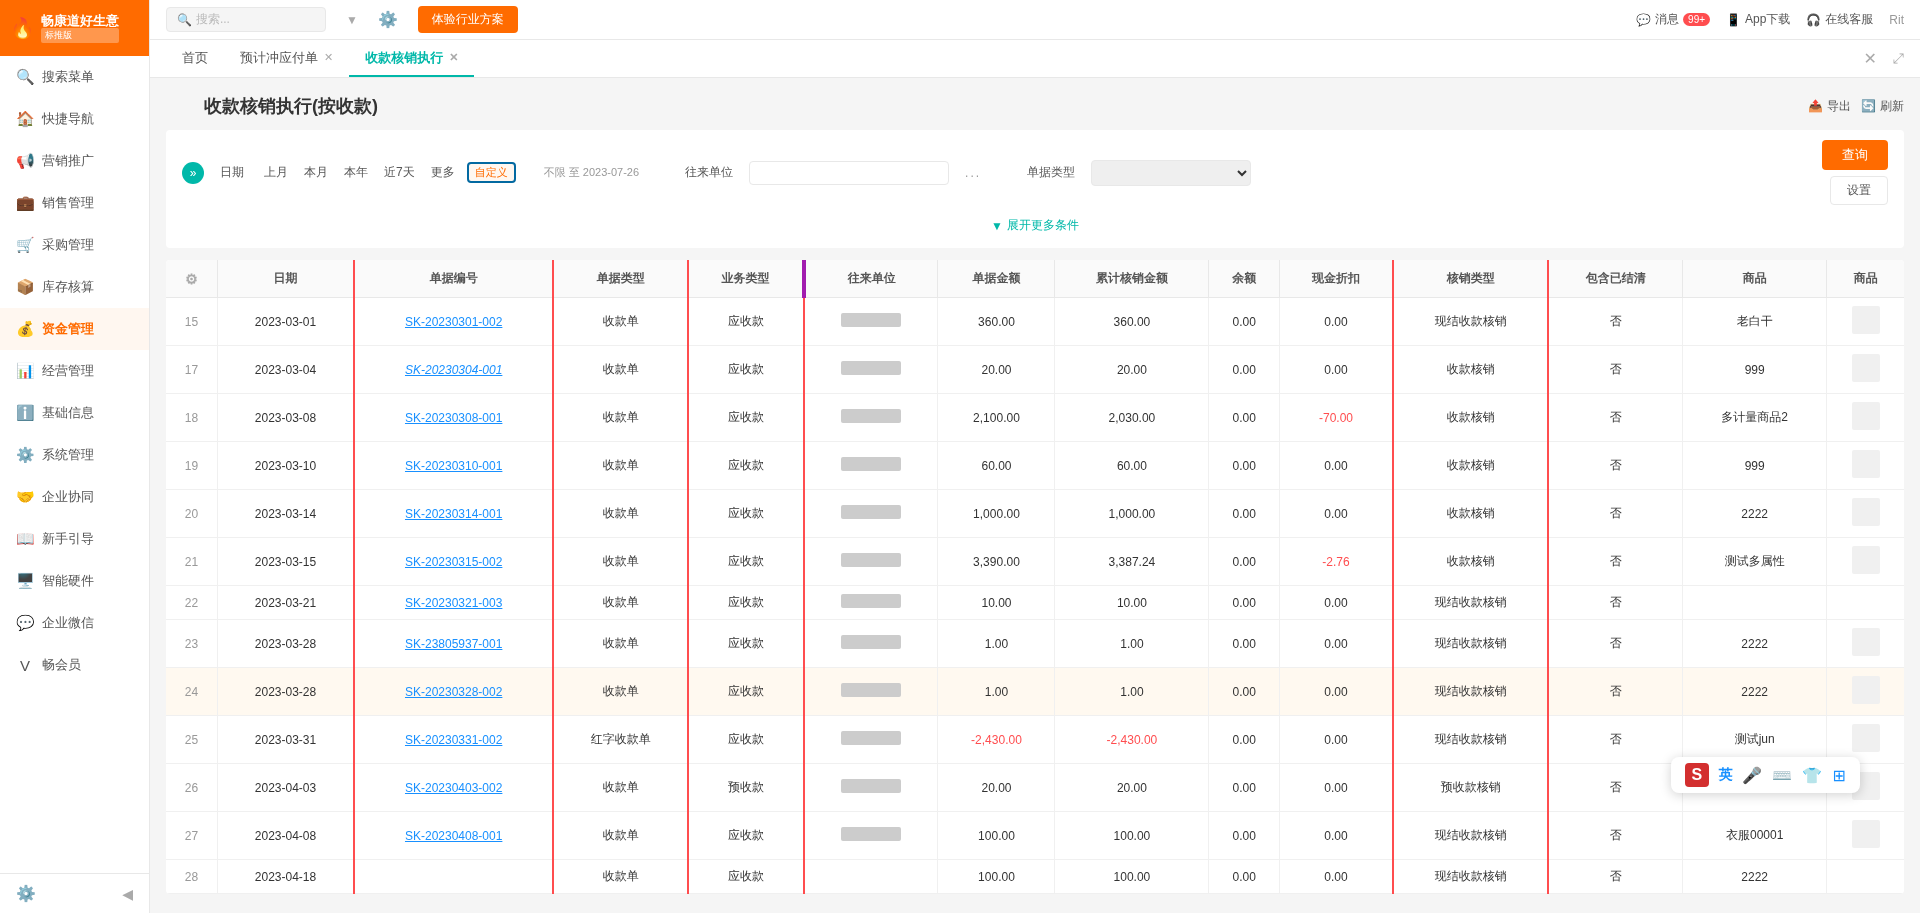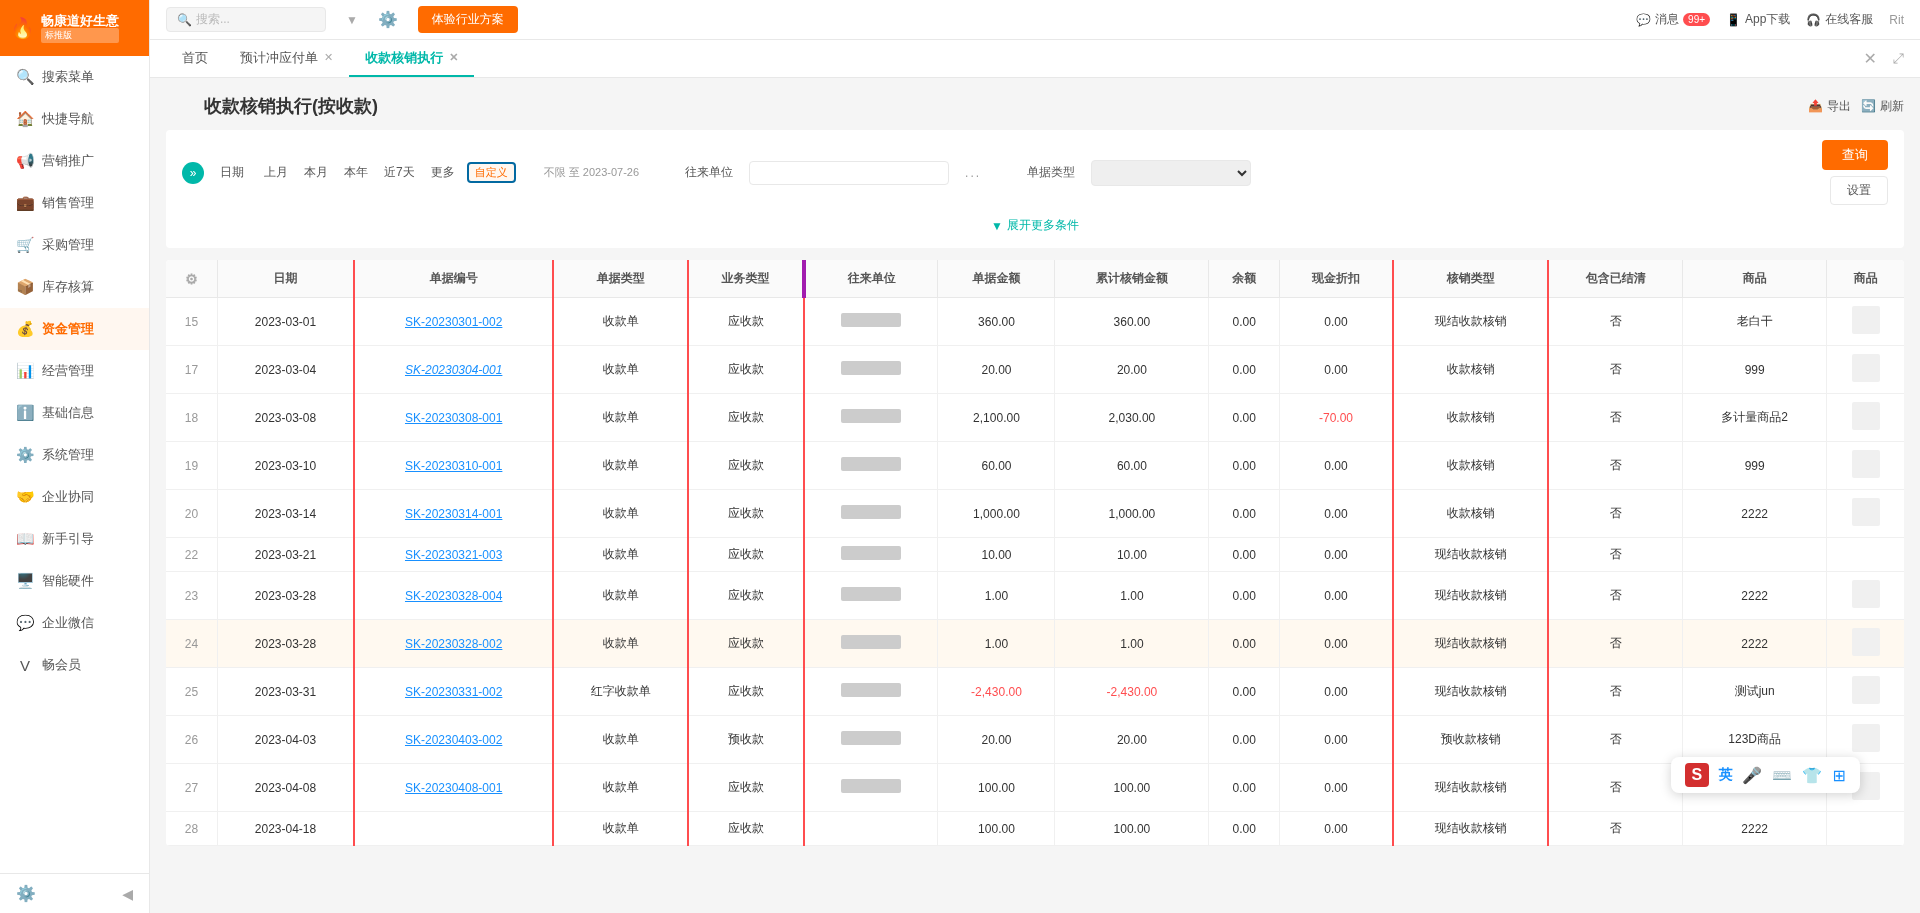--- a/index.html
+++ b/index.html
@@ -369,39 +369,55 @@
     <td class="">1,000.00</td>
     <td class="">1,000.00</td>
     <td>0.00</td>
     <td class="">0.00</td>
     <td style="border-left:2px solid #ff4d4f;border-right:2px solid #ff4d4f;">收款核销</td>
     <td>否</td>
     <td>2222</td>
     <td><span class="thumbnail"></span></td>
   </tr>
               <tr>
+    <td class="row-num">21</td>
+    <td>2023-03-15</td>
+    <td style="border-left:2px solid #ff4d4f;border-right:2px solid #ff4d4f;"><span class="link-text">SK-20230315-002</span></td>
+    <td>收款单</td>
+    <td style="border-left:2px solid #ff4d4f;border-right:2px solid #ff4d4f;">应收款</td>
+    <td><span class="blurred"></span></td>
+    <td class="">3,390.00</td>
+    <td class="">3,387.24</td>
+    <td>0.00</td>
+    <td class="red-text">-2.76</td>
+    <td style="border-left:2px solid #ff4d4f;border-right:2px solid #ff4d4f;">收款核销</td>
+    <td>否</td>
+    <td>测试多属性</td>
+    <td><span class="thumbnail"></span></td>
+  </tr>
+              <tr>
     <td class="row-num">22</td>
     <td>2023-03-21</td>
     <td style="border-left:2px solid #ff4d4f;border-right:2px solid #ff4d4f;"><span class="link-text">SK-20230321-003</span></td>
     <td>收款单</td>
     <td style="border-left:2px solid #ff4d4f;border-right:2px solid #ff4d4f;">应收款</td>
     <td><span class="blurred"></span></td>
     <td class="">10.00</td>
     <td class="">10.00</td>
     <td>0.00</td>
     <td class="">0.00</td>
     <td style="border-left:2px solid #ff4d4f;border-right:2px solid #ff4d4f;">现结收款核销</td>
     <td>否</td>
     <td></td>
     <td></td>
   </tr>
               <tr>
     <td class="row-num">23</td>
     <td>2023-03-28</td>
-    <td style="border-left:2px solid #ff4d4f;border-right:2px solid #ff4d4f;"><span class="link-text">SK-20230328-004</span></td>
+    <td style="border-left:2px solid #ff4d4f;border-right:2px solid #ff4d4f;"><span class="link-text">SK-23805937-001</span></td>
     <td>收款单</td>
     <td style="border-left:2px solid #ff4d4f;border-right:2px solid #ff4d4f;">应收款</td>
     <td><span class="blurred"></span></td>
     <td class="">1.00</td>
     <td class="">1.00</td>
     <td>0.00</td>
     <td class="">0.00</td>
     <td style="border-left:2px solid #ff4d4f;border-right:2px solid #ff4d4f;">现结收款核销</td>
     <td>否</td>
     <td>2222</td>

